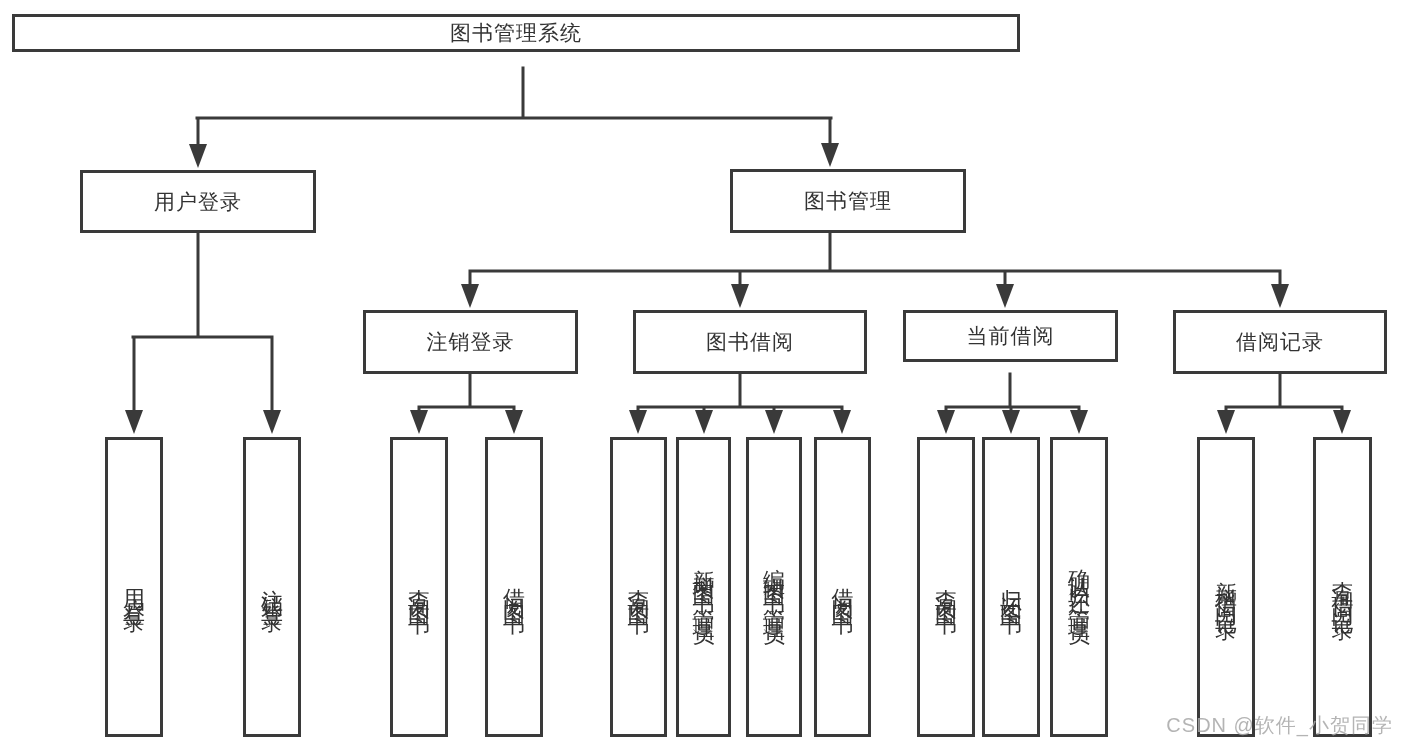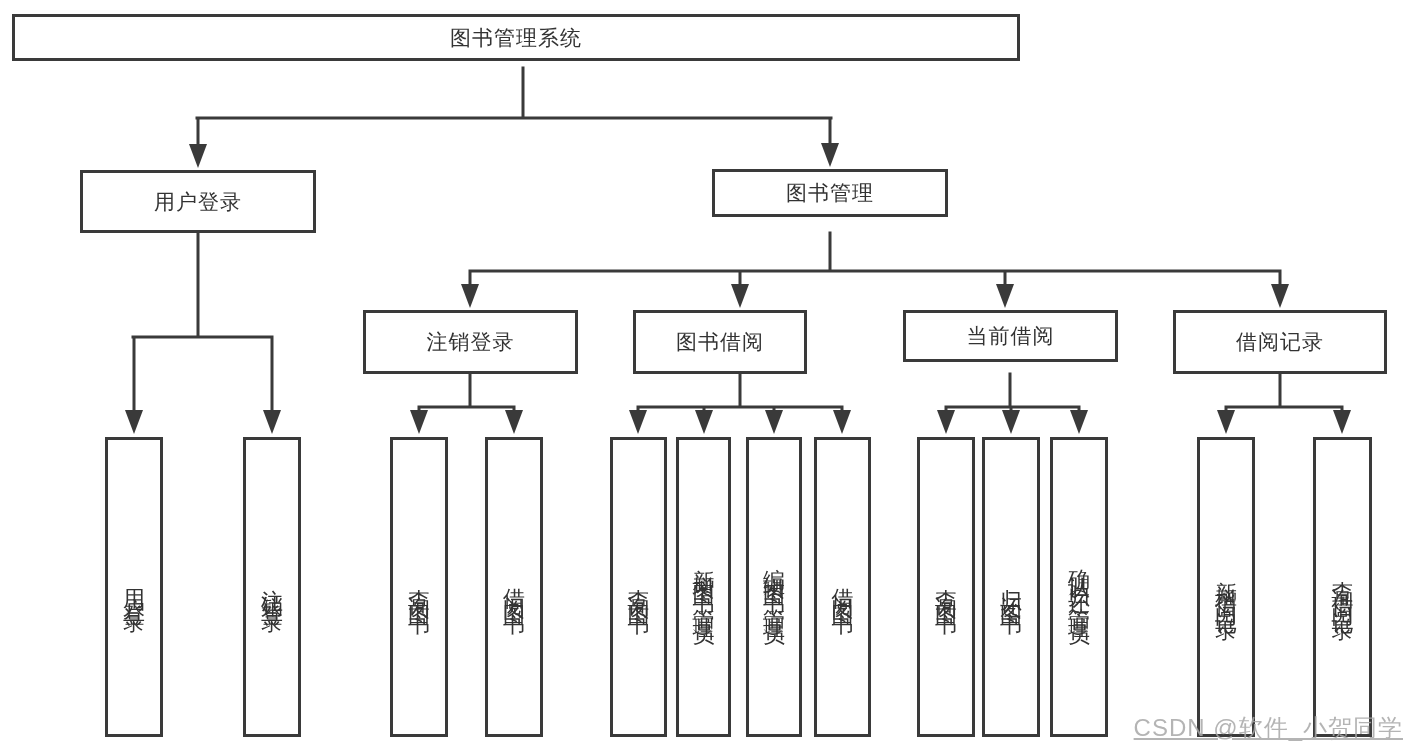--- a/index.html
+++ b/index.html
@@ -19,22 +19,22 @@
     position:absolute;box-sizing:border-box;border:3px solid var(--line);
     background:#ffffff;display:flex;align-items:center;justify-content:center;
     color:var(--text);
   }
   .box.h span{font-size:21px;letter-spacing:1px;white-space:nowrap;}
   .box.v span{
     writing-mode:vertical-rl;text-orientation:mixed;
     font-size:22px;letter-spacing:8px;line-height:1;white-space:nowrap;
   }
   .watermark{
-    position:absolute;top:712px;right:2px;z-index:5;
-    color:var(--wm);opacity:.85;font-size:24px;letter-spacing:1px;white-space:nowrap;text-decoration:underline;
+    position:absolute;top:712px;right:12px;z-index:5;
+    color:var(--wm);opacity:.85;font-size:20px;letter-spacing:1px;white-space:nowrap;
   }
 </style>
 </head>
 <body>
 
 <div class="canvas">
 
   <svg class="connectors" viewBox="0 0 1405 747" xmlns="http://www.w3.org/2000/svg" aria-hidden="true">
     <path d="
       M523 68 V118 M197 118 H831 M198 118 V146 M830 118 V145
@@ -58,35 +58,35 @@
     <polygon points="695,410 713,410 704,434"></polygon>
     <polygon points="765,410 783,410 774,434"></polygon>
     <polygon points="833,410 851,410 842,434"></polygon>
     <polygon points="937,410 955,410 946,434"></polygon>
     <polygon points="1002,410 1020,410 1011,434"></polygon>
     <polygon points="1070,410 1088,410 1079,434"></polygon>
     <polygon points="1217,410 1235,410 1226,434"></polygon>
     <polygon points="1333,410 1351,410 1342,434"></polygon>
   </svg>
 
-  <div class="box h" style="left:12px;top:14px;width:1008px;height:47px">
+  <div class="box h" style="left:12px;top:14px;width:1008px;height:38px">
     <span>图书管理系统</span>
   </div>
 
   <div class="box h" style="left:80px;top:170px;width:236px;height:63px">
     <span>用户登录</span>
   </div>
-  <div class="box h" style="left:712px;top:169px;width:236px;height:48px">
+  <div class="box h" style="left:730px;top:169px;width:236px;height:64px">
     <span>图书管理</span>
   </div>
 
   <div class="box h" style="left:363px;top:310px;width:215px;height:64px">
     <span>注销登录</span>
   </div>
-  <div class="box h" style="left:633px;top:310px;width:174px;height:64px">
+  <div class="box h" style="left:633px;top:310px;width:234px;height:64px">
     <span>图书借阅</span>
   </div>
   <div class="box h" style="left:903px;top:310px;width:215px;height:52px">
     <span>当前借阅</span>
   </div>
   <div class="box h" style="left:1173px;top:310px;width:214px;height:64px">
     <span>借阅记录</span>
   </div>
 
   <div class="box v" style="left:105px;top:437px;width:58px;height:300px">

